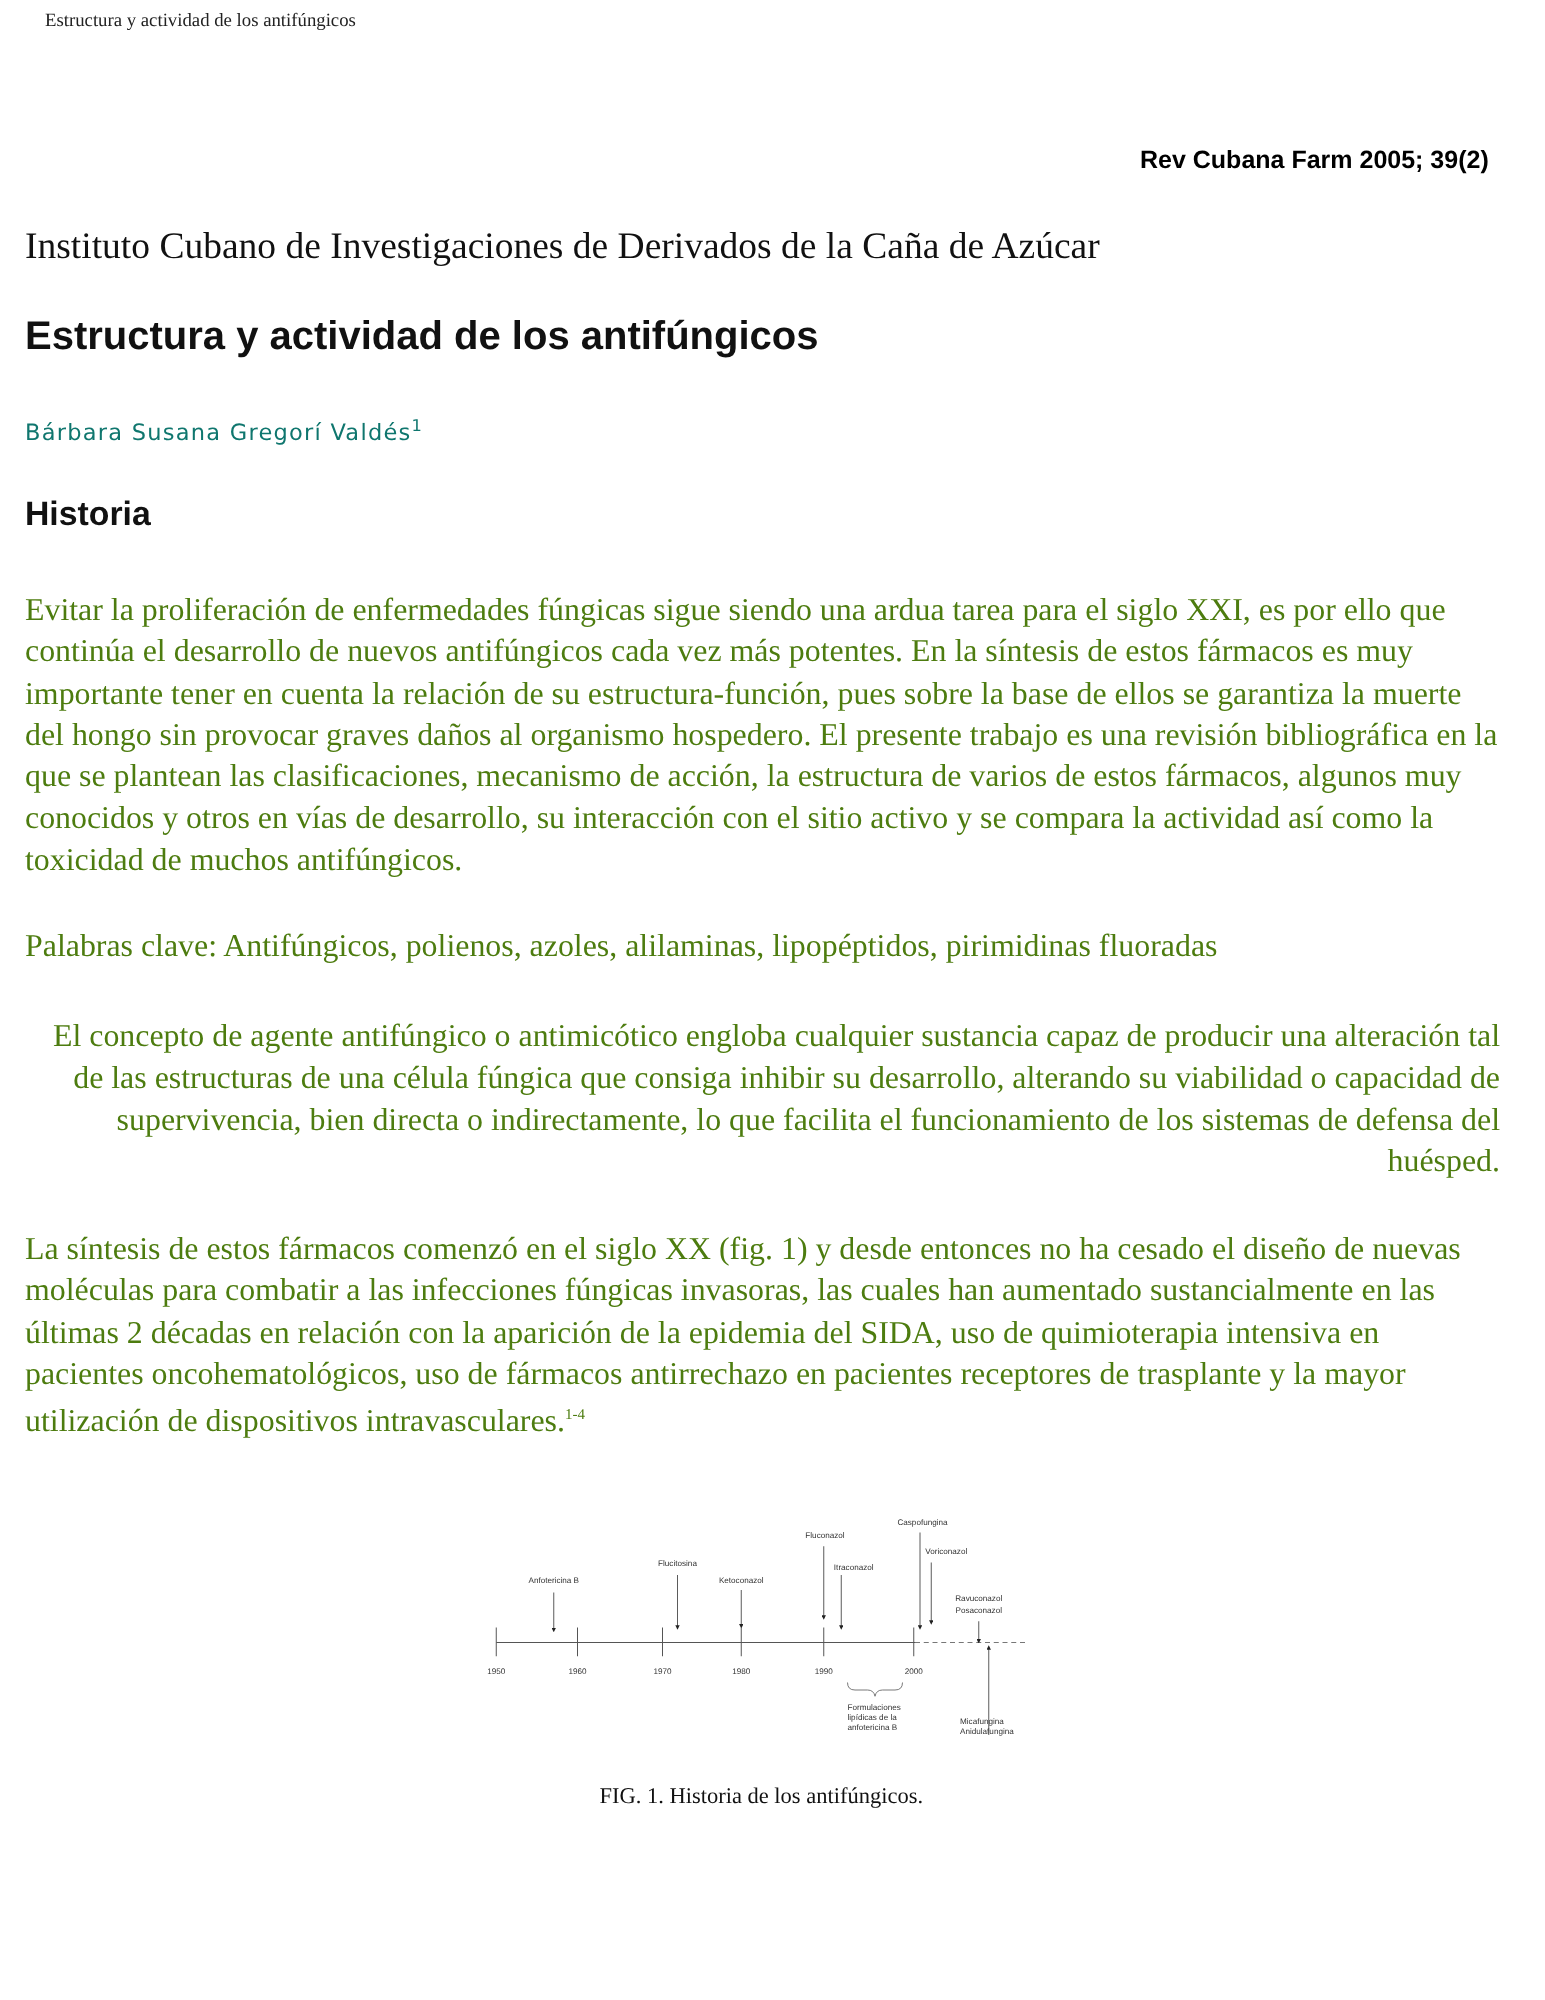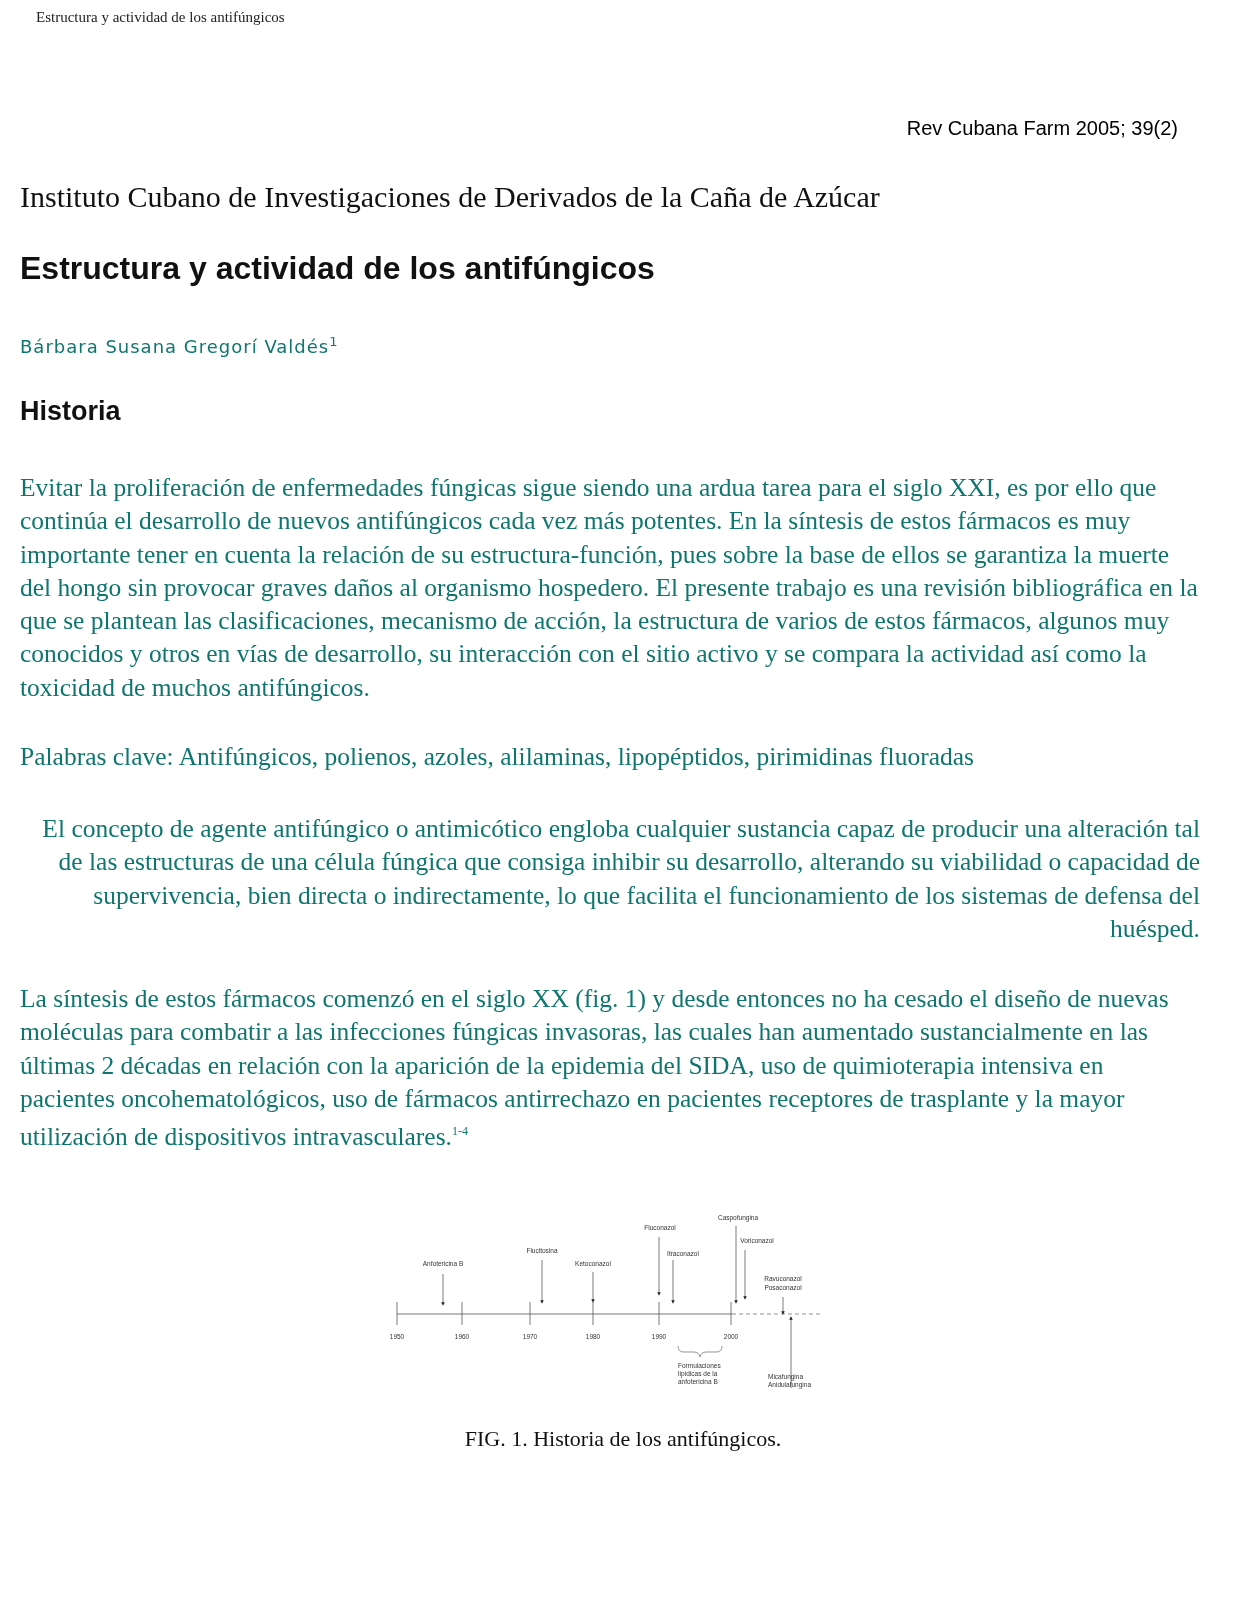--- a/index.html
+++ b/index.html
@@ -1,34 +1,34 @@
 <!DOCTYPE html>
 <html><head>
 <meta charset="utf-8">
 <style>
   html, body { margin: 0; padding: 0; background: #ffffff; }
   body { width: 1236px; height: 1600px; position: relative; overflow: hidden; color: #111; }
   .running-head { position: absolute; left: 36px; top: 9px; font-family: "Liberation Serif", serif; font-size: 15px; color: #222; }
-  .journal-ref { position: absolute; right: 58px; top: 117px; font-family: "Liberation Sans", sans-serif; font-weight: normal; font-size: 20px; color: #000; }
+  .journal-ref { position: absolute; right: 45px; top: 117px; font-family: "Liberation Sans", sans-serif; font-weight: bold; font-size: 20px; color: #000; }
   .institute { position: absolute; left: 20px; top: 180px; font-family: "Liberation Serif", serif; font-size: 30px; color: #111; }
   .title { position: absolute; left: 20px; top: 250px; margin: 0; font-family: "Liberation Sans", sans-serif; font-weight: bold; font-size: 32px; color: #111; }
   .author { position: absolute; left: 20px; top: 334px; font-family: "DejaVu Sans", sans-serif; font-size: 18px; letter-spacing: 1px; color: #0f766e; }
   .author sup { font-size: 13px; }
   .section-head { position: absolute; left: 20px; top: 396px; margin: 0; font-family: "Liberation Sans", sans-serif; font-weight: bold; font-size: 27px; color: #111; }
-  .para { position: absolute; left: 20px; width: 1180px; margin: 0; font-family: "Liberation Serif", serif; font-size: 25.5px; line-height: 33.3px; color: #0f766e; }
+  .para { position: absolute; left: 20px; width: 1180px; margin: 0; font-family: "Liberation Serif", serif; font-size: 25.5px; line-height: 33.3px; color: #4d7c0f; }
   .p-abstract { top: 471px; }
   .p-keywords { top: 740px; }
   .p-keywords b { font-weight: normal; }
   .p-intro1 { top: 812px; text-align: right; }
   .p-intro2 { top: 982px; }
   .p-intro2 sup { font-size: 12px; }
   .figure { position: absolute; left: 380px; top: 1180px; width: 460px; height: 220px; }
   .figure svg { width: 460px; height: 220px; }
   .fig-text { font-family: "Liberation Sans", sans-serif; font-size: 6.5px; fill: #333; }
-  .caption { position: absolute; left: 18px; width: 1210px; top: 1426px; text-align: center; font-family: "Liberation Serif", serif; font-size: 22px; color: #111; }
+  .caption { position: absolute; left: 4px; width: 1210px; top: 1426px; text-align: center; font-family: "Liberation Serif", serif; font-size: 18px; color: #111; }
 </style>
 </head>
 <body>
 
 <div class="running-head">Estructura y actividad de los antifúngicos</div>
 
 <div class="journal-ref">Rev Cubana Farm 2005; 39(2)</div>
 
 <div class="institute">Instituto Cubano de Investigaciones de Derivados de la Caña de Azúcar</div>
 

